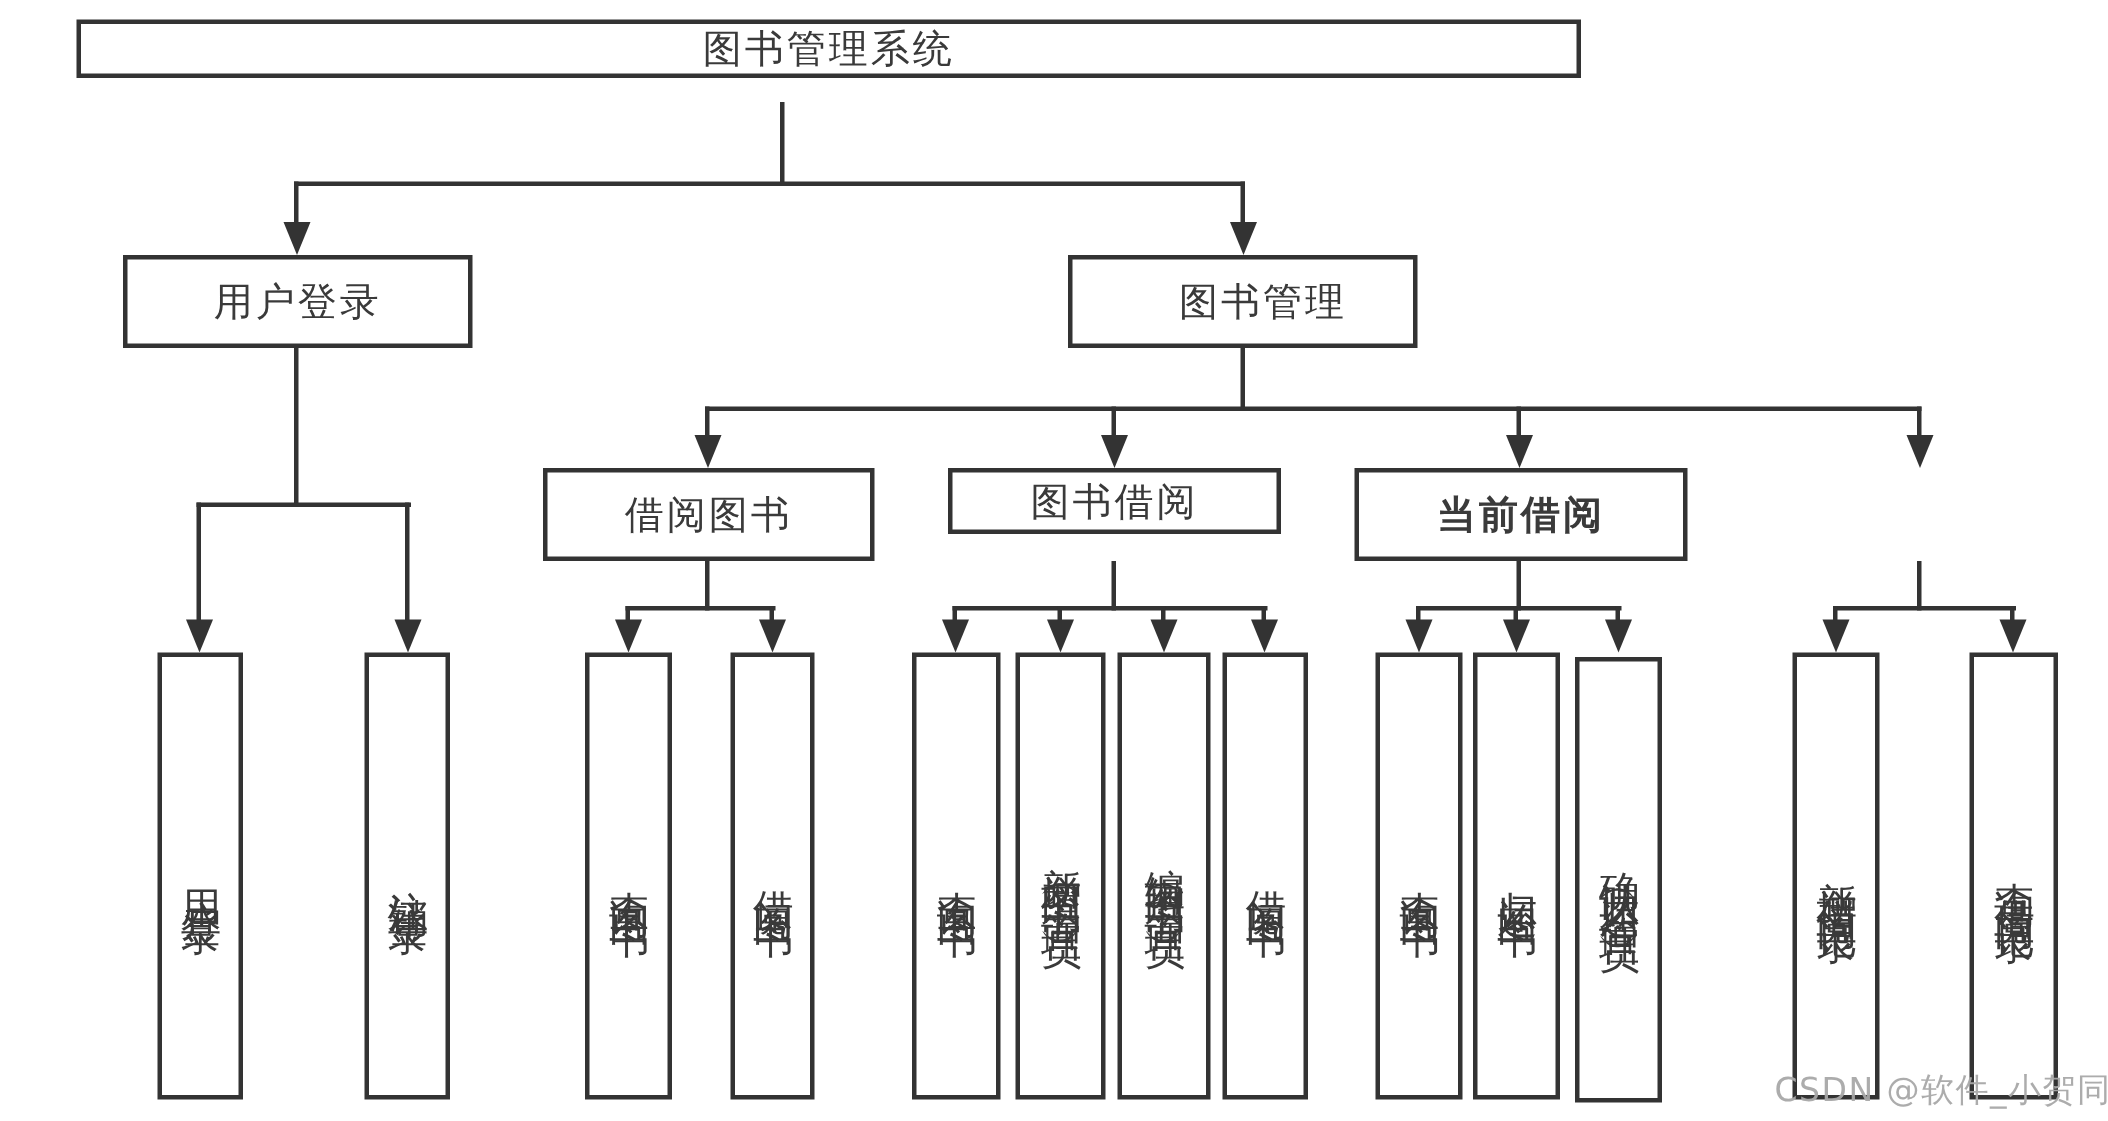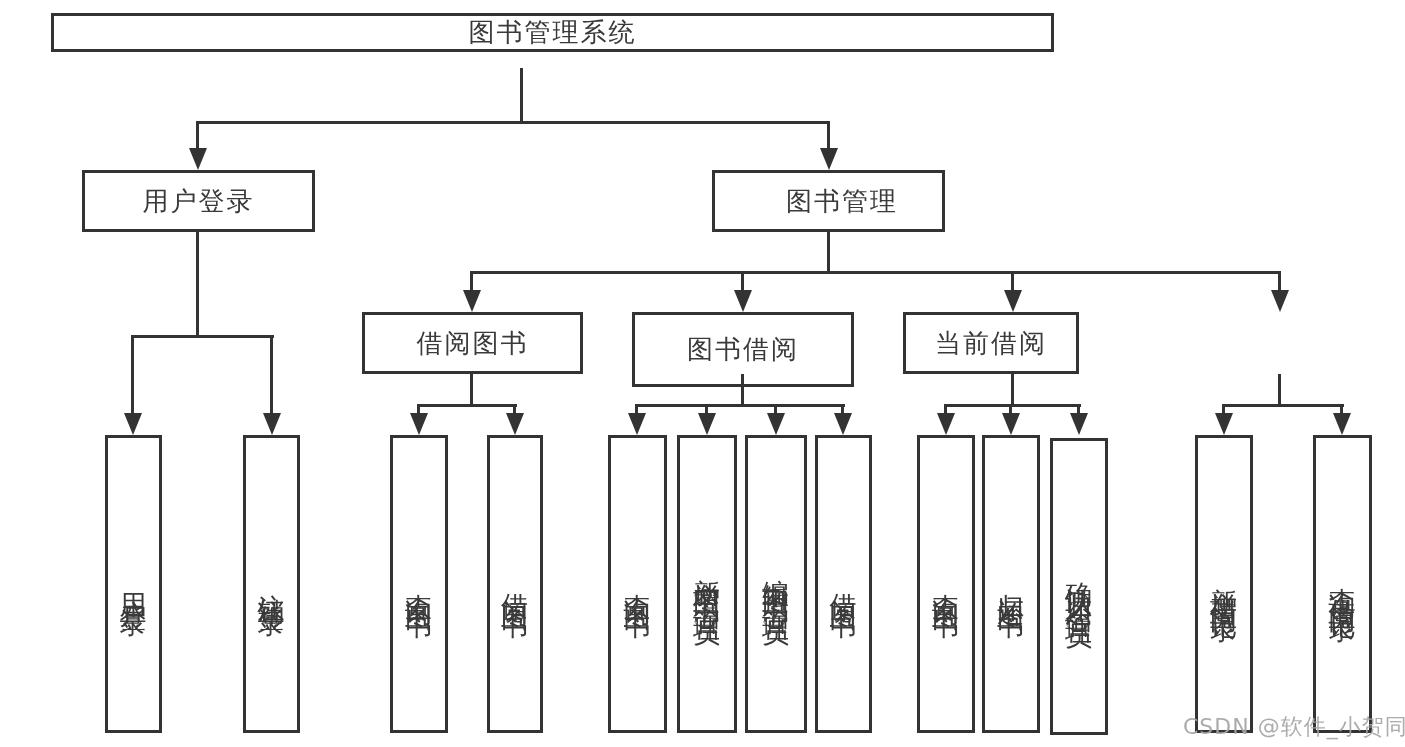--- a/index.html
+++ b/index.html
@@ -59,22 +59,22 @@
   <div class="vline" style="left:470px;top:271px;height:21px;"></div>
   <div class="ah" style="left:463px;top:290px;"></div>
   <div class="vline" style="left:741px;top:271px;height:21px;"></div>
   <div class="ah" style="left:734px;top:290px;"></div>
   <div class="vline" style="left:1011px;top:271px;height:21px;"></div>
   <div class="ah" style="left:1004px;top:290px;"></div>
   <div class="vline" style="left:1278px;top:271px;height:21px;"></div>
   <div class="ah" style="left:1271px;top:290px;"></div>
 
   <div class="box" style="left:362px;top:312px;width:221px;height:62px;">借阅图书</div>
-  <div class="box" style="left:632px;top:312px;width:222px;height:75px;">图书借阅</div>
-  <div class="box" style="left:903px;top:312px;width:176px;height:62px;">当前借阅</div>
+  <div class="box" style="left:632px;top:312px;width:222px;height:44px;">图书借阅</div>
+  <div class="box" style="left:903px;top:312px;width:222px;height:62px;font-weight:bold;">当前借阅</div>
 
   <div class="vline" style="left:470px;top:374px;height:33px;"></div>
   <div class="hline" style="left:417px;top:404px;width:100px;"></div>
   <div class="vline" style="left:417px;top:404px;height:13px;"></div>
   <div class="ah" style="left:410px;top:413px;"></div>
   <div class="vline" style="left:513px;top:404px;height:13px;"></div>
   <div class="ah" style="left:506px;top:413px;"></div>
 
   <div class="vline" style="left:741px;top:374px;height:33px;"></div>
   <div class="hline" style="left:635px;top:404px;width:210px;"></div>

